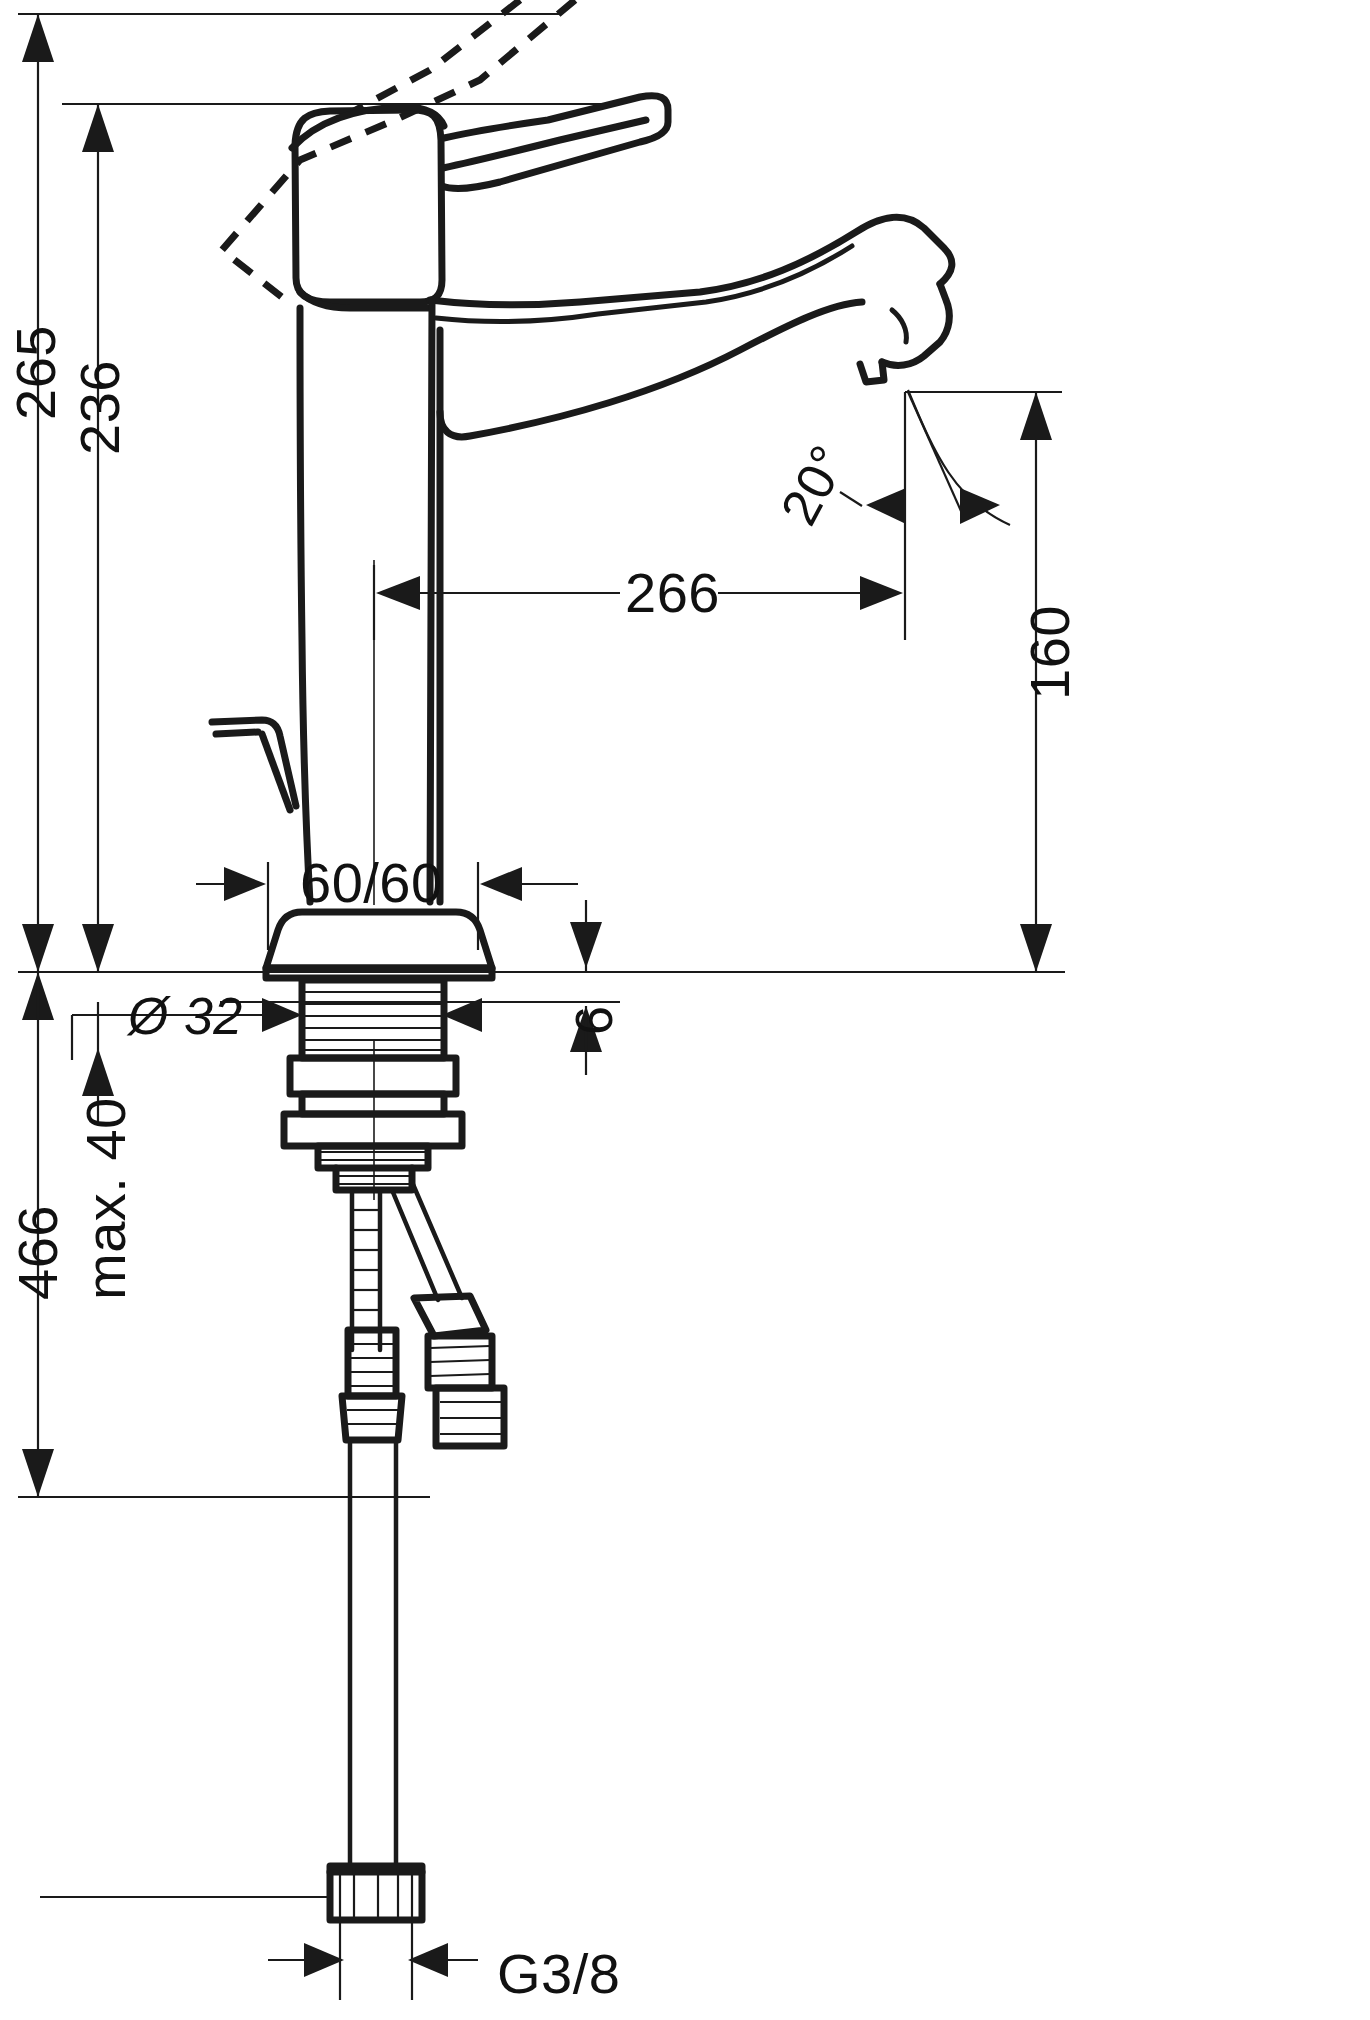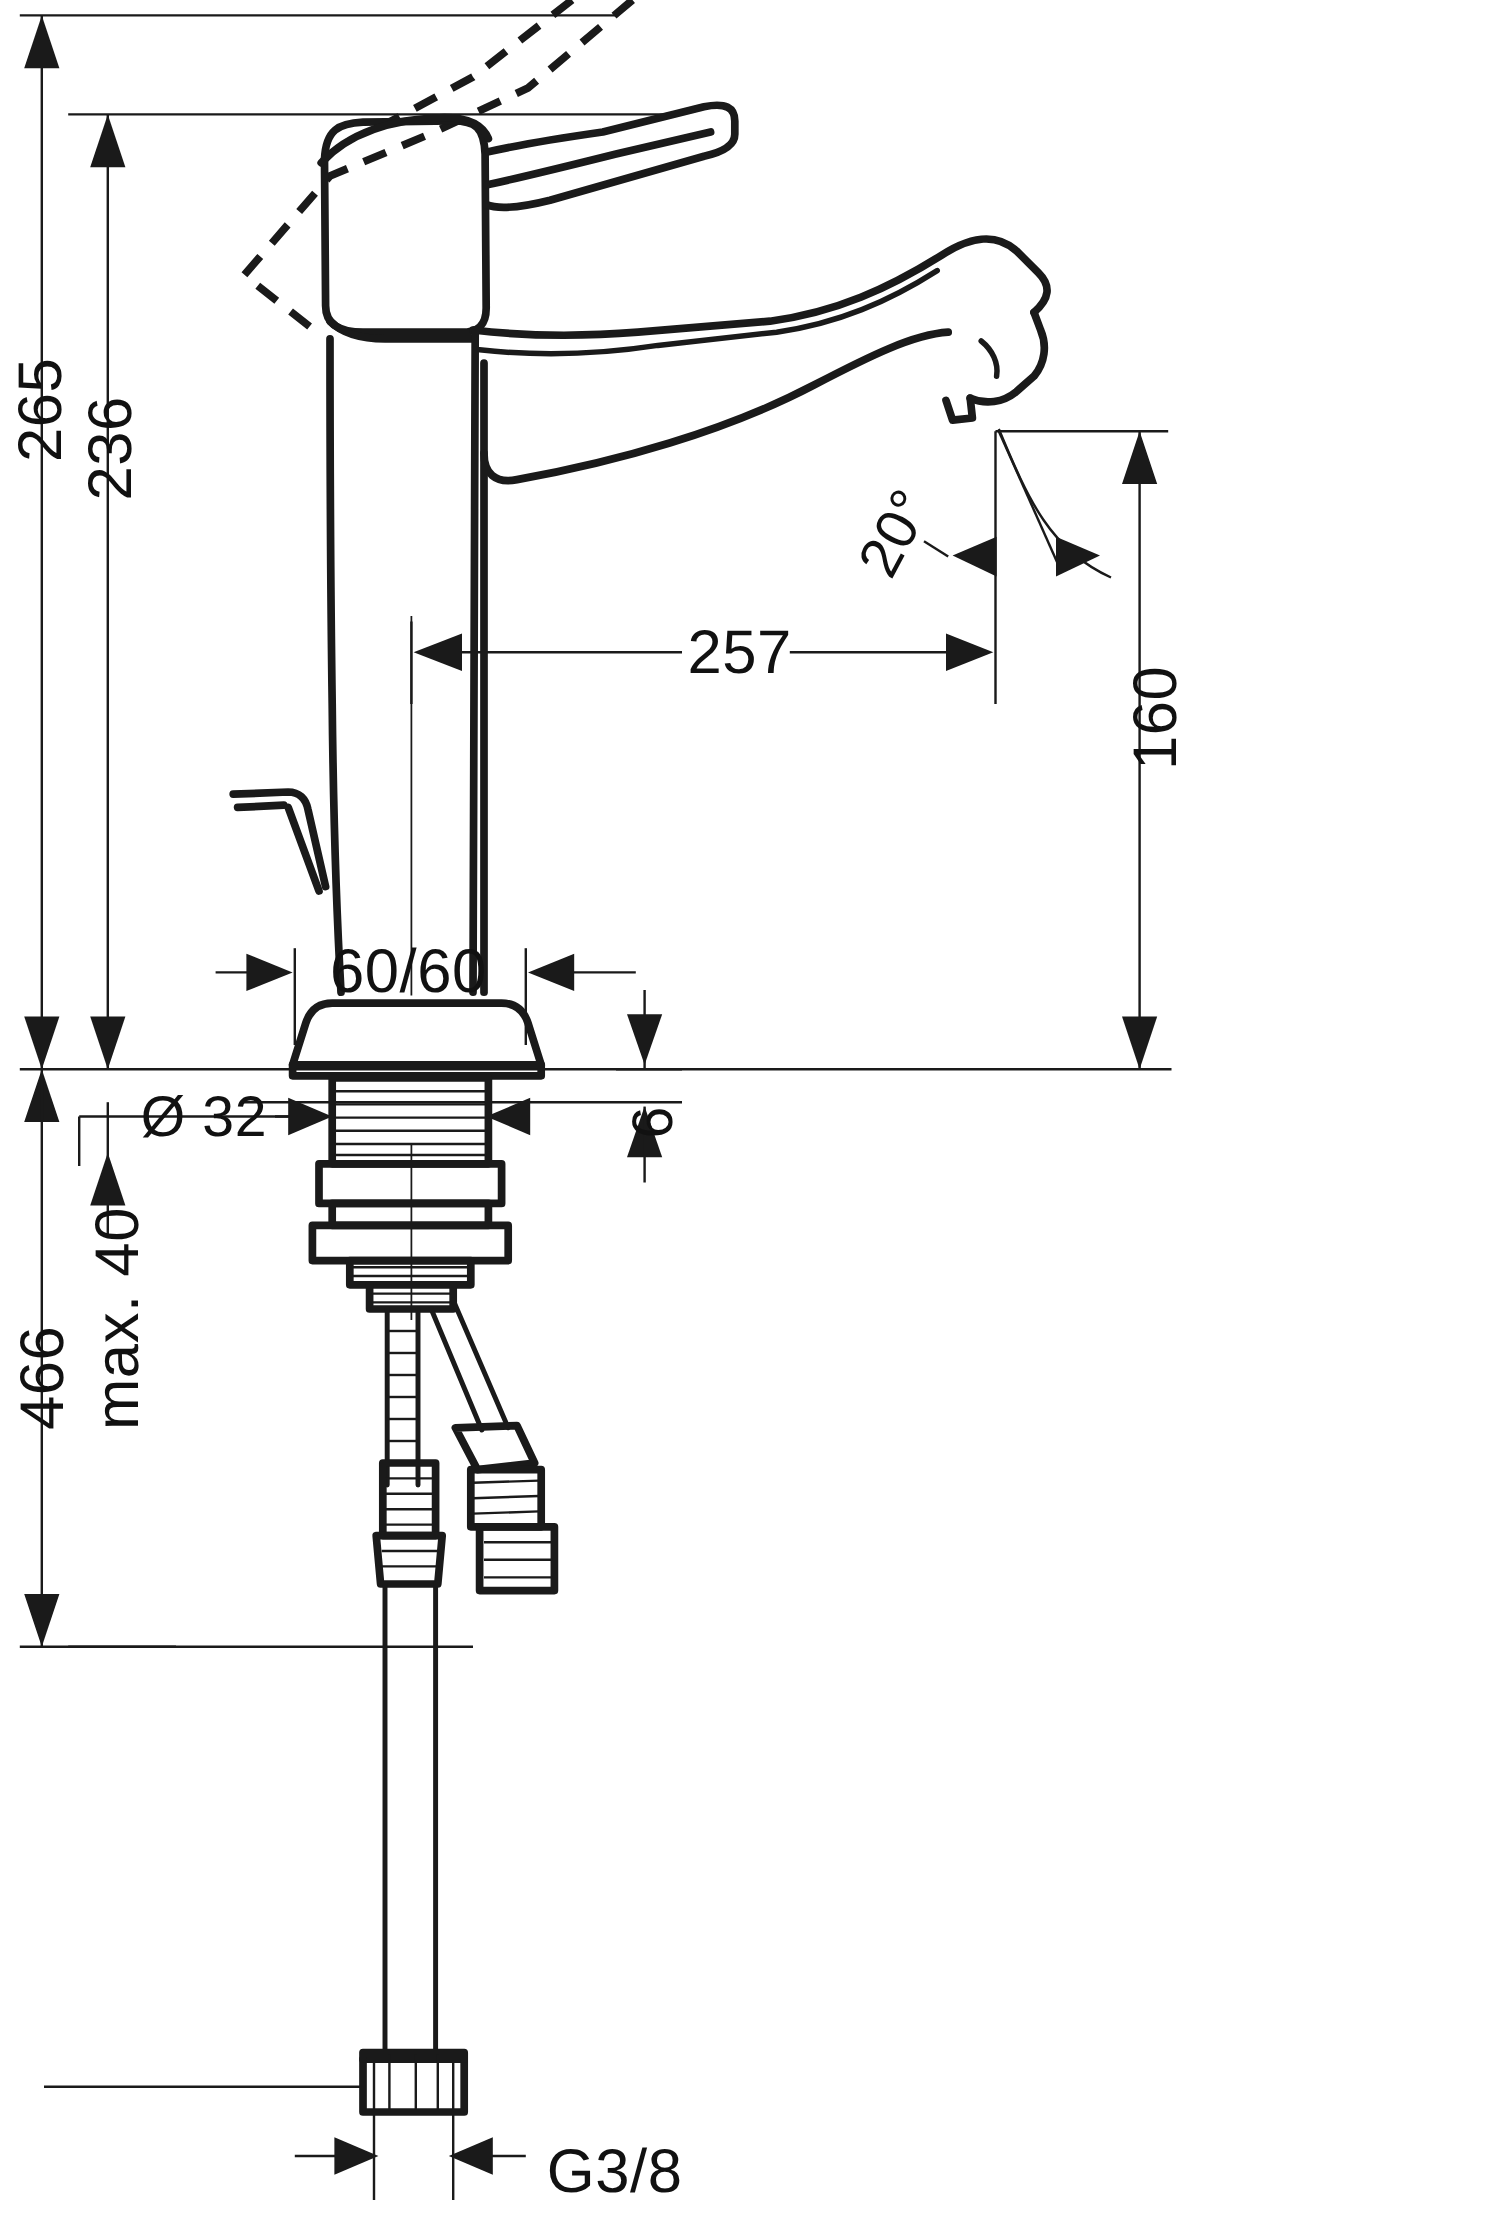--- a/index.html
+++ b/index.html
@@ -39,21 +39,21 @@
     user-select: none;
   }
   .lbl-265 { left: 8px;  top: 420px; font-size: 56px; transform: rotate(-90deg); transform-origin: left top; }
   .lbl-236 { left: 72px; top: 455px; font-size: 56px; transform: rotate(-90deg); transform-origin: left top; }
   .lbl-466 { left: 10px; top: 1300px; font-size: 56px; transform: rotate(-90deg); transform-origin: left top; }
   .lbl-max40 { left: 78px; top: 1300px; font-size: 56px; transform: rotate(-90deg); transform-origin: left top; }
   .lbl-160 { left: 1022px; top: 700px; font-size: 56px; transform: rotate(-90deg); transform-origin: left top; }
   .lbl-20deg { left: 772px; top: 508px; font-size: 52px; transform: rotate(-62deg); transform-origin: left top; }
   .lbl-147 { left: 625px; top: 565px; font-size: 56px; }
   .lbl-6060 { left: 300px; top: 855px; font-size: 56px; }
-  .lbl-d32 { left: 128px; top: 990px; font-size: 52px; }
+  .lbl-d32 { left: 128px; top: 990px; font-size: 52px; font-style: italic; }
   .lbl-6 { left: 568px; top: 1035px; font-size: 52px; transform: rotate(-90deg); transform-origin: left top; }
   .lbl-g38 { left: 497px; top: 1946px; font-size: 56px; }
 </style>
 </head>
 <body>
 
 <div id="drawing-root">
 
   <svg class="sheet" viewBox="0 0 1370 2020" xmlns="http://www.w3.org/2000/svg">
     <defs>
@@ -326,21 +326,21 @@
   <div class="dim-label lbl-236">236</div>
 
   <div class="dim-label lbl-466">466</div>
 
   <div class="dim-label lbl-max40">max. 40</div>
 
   <div class="dim-label lbl-160">160</div>
 
   <div class="dim-label lbl-20deg">20°</div>
 
-  <div class="dim-label lbl-147">257</div>
+  <div class="dim-label lbl-147">266</div>
 
   <div class="dim-label lbl-6060">60/60</div>
 
   <div class="dim-label lbl-d32">Ø 32</div>
 
   <div class="dim-label lbl-6">6</div>
 
   <div class="dim-label lbl-g38">G3/8</div>
 
 </div>

